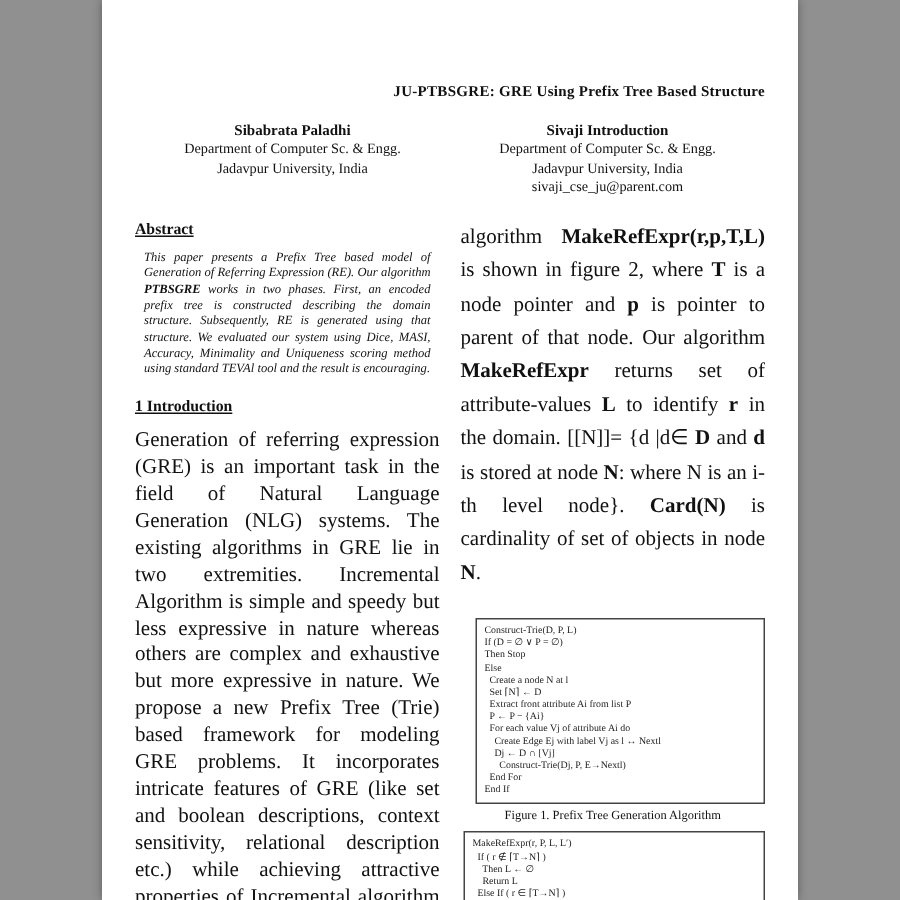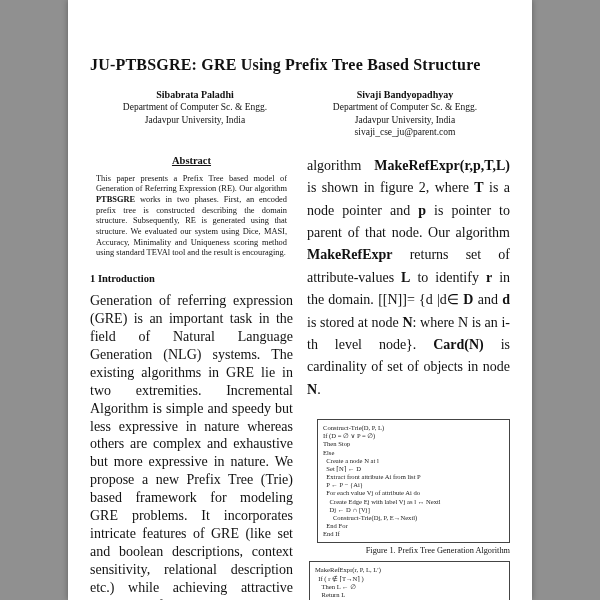--- a/index.html
+++ b/index.html
@@ -12,23 +12,23 @@
   .page{
     width:464px;height:600px;
     margin:0 auto;
     background:#ffffff;
     box-sizing:border-box;
     padding:56px 22px 6px 22px;
     overflow:hidden;
     box-shadow:0 0 6px rgba(0,0,0,.35);
   }
   .title{
-    text-align:left;
+    text-align:right;
     font-weight:bold;
-    font-size:16px;
+    font-size:10px;
     margin:0 0 14px 0;
     letter-spacing:.2px;
   }
   .authors{
     display:flex;
     justify-content:space-between;
     margin:0 0 16px 0;
   }
   .author{
     width:50%;
@@ -39,37 +39,39 @@
   .author .name{font-weight:bold;font-size:10px;text-align:center;}
   .cols{
     display:flex;
     gap:14px;
   }
   .col{
     width:203px;
     box-sizing:border-box;
   }
   .abstract-heading{
-    text-align:center;
+    text-align:left;
     font-weight:bold;
     font-size:10.5px;
     margin:0 0 8px 0;
     text-decoration:underline;
   }
   .abstract-body{
     font-size:8.4px;
     line-height:1.27;
     text-align:justify;
     padding:0 6px;
     margin:0 0 14px 0;
+    font-style:italic;
   }
   .section-heading{
     font-weight:bold;
     font-size:10.5px;
     margin:10px 0 8px 0;
+    text-decoration:underline;
   }
   .body-text{
     font-size:14px;
     line-height:1.28;
     text-align:justify;
     margin:0;
   }
   .rc-para{
     font-size:14px;
     line-height:1.6;
@@ -87,38 +89,38 @@
     font-size:6.6px;
     line-height:1.24;
     white-space:pre;
     overflow:hidden;
     font-family:"Liberation Serif", serif;
     color:#222;
   }
   .figure-caption{
     font-size:8.3px;
     margin:3px 0 6px 0;
-    text-align:right;
+    text-align:center;
   }
 </style>
 </head>
 <body>
 
 <div class="page">
 
   <h1 class="title">JU-PTBSGRE:  GRE Using Prefix Tree Based Structure</h1>
 
   <div class="authors">
     <div class="author">
       <div class="name">Sibabrata Paladhi</div>
       <div>Department of Computer Sc. &amp; Engg.</div>
       <div>Jadavpur University, India</div>
     </div>
     <div class="author">
-      <div class="name">Sivaji Bandyopadhyay</div>
+      <div class="name">Sivaji Introduction</div>
       <div>Department of Computer Sc. &amp; Engg.</div>
       <div>Jadavpur University, India</div>
       <div>sivaji_cse_ju@parent.com</div>
     </div>
   </div>
 
   <div class="cols">
 
     <div class="col">
       <div class="abstract-heading">Abstract</div>

